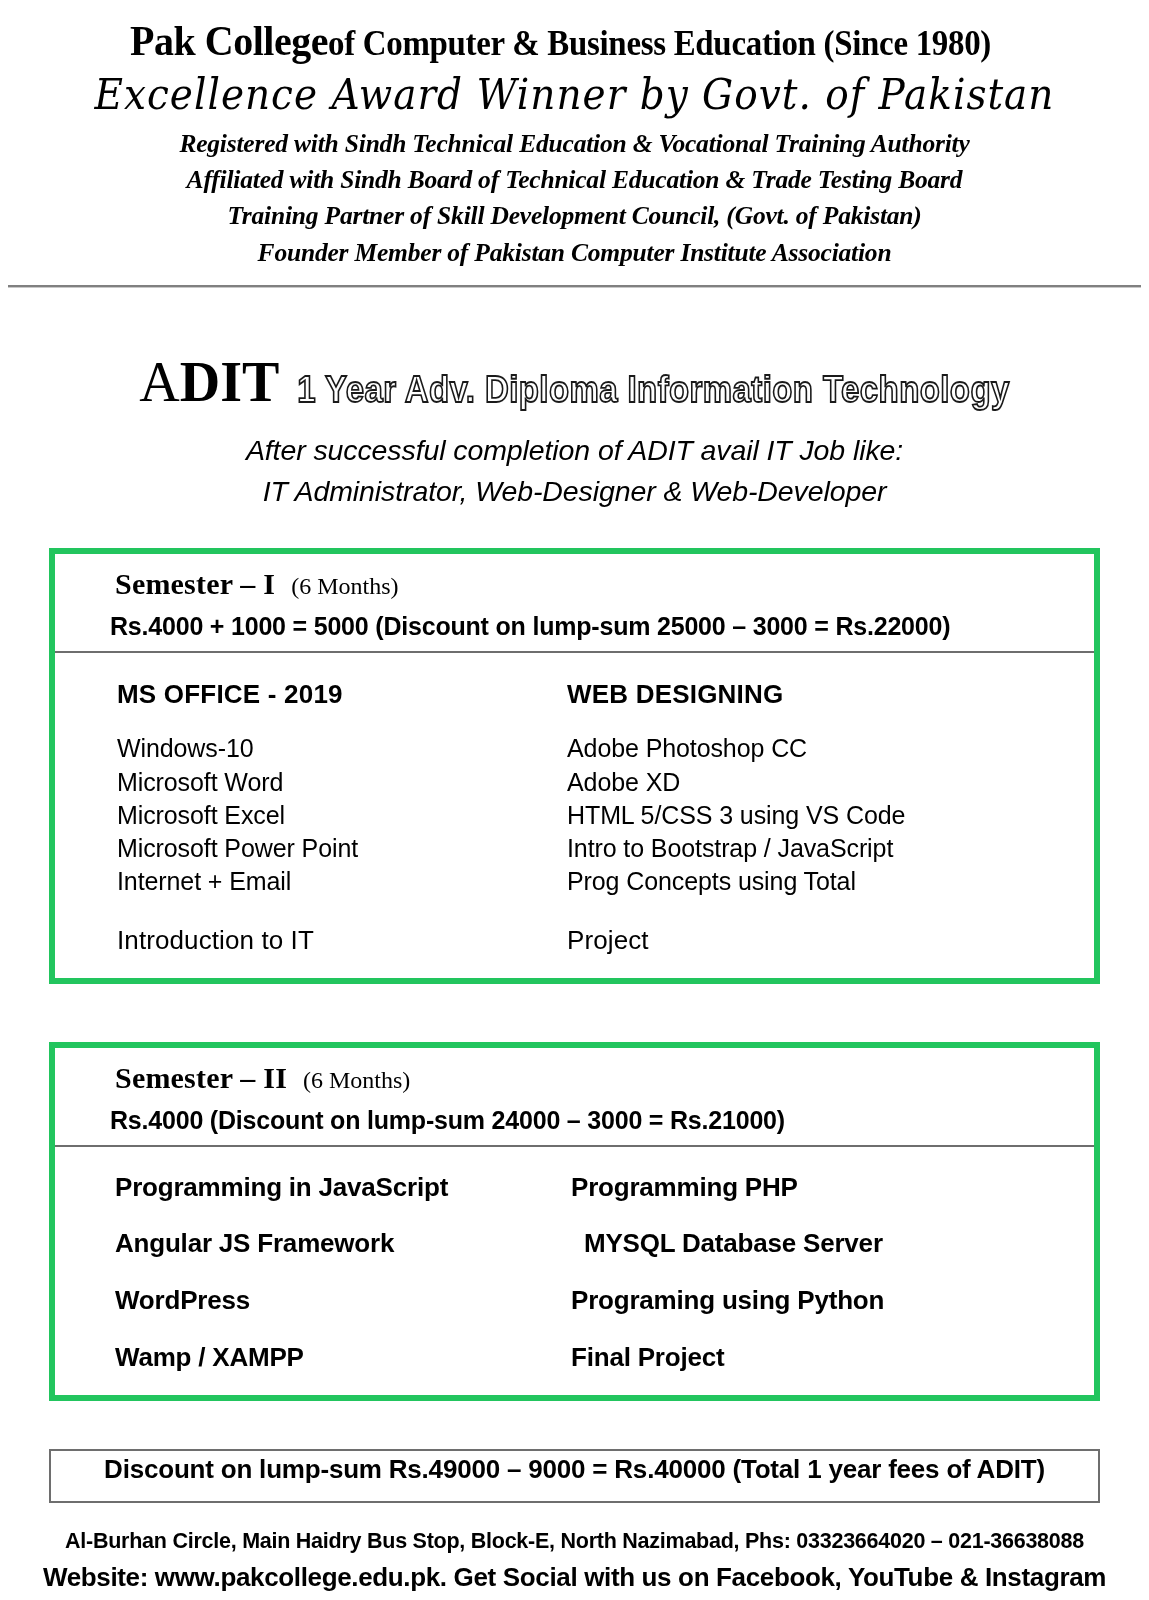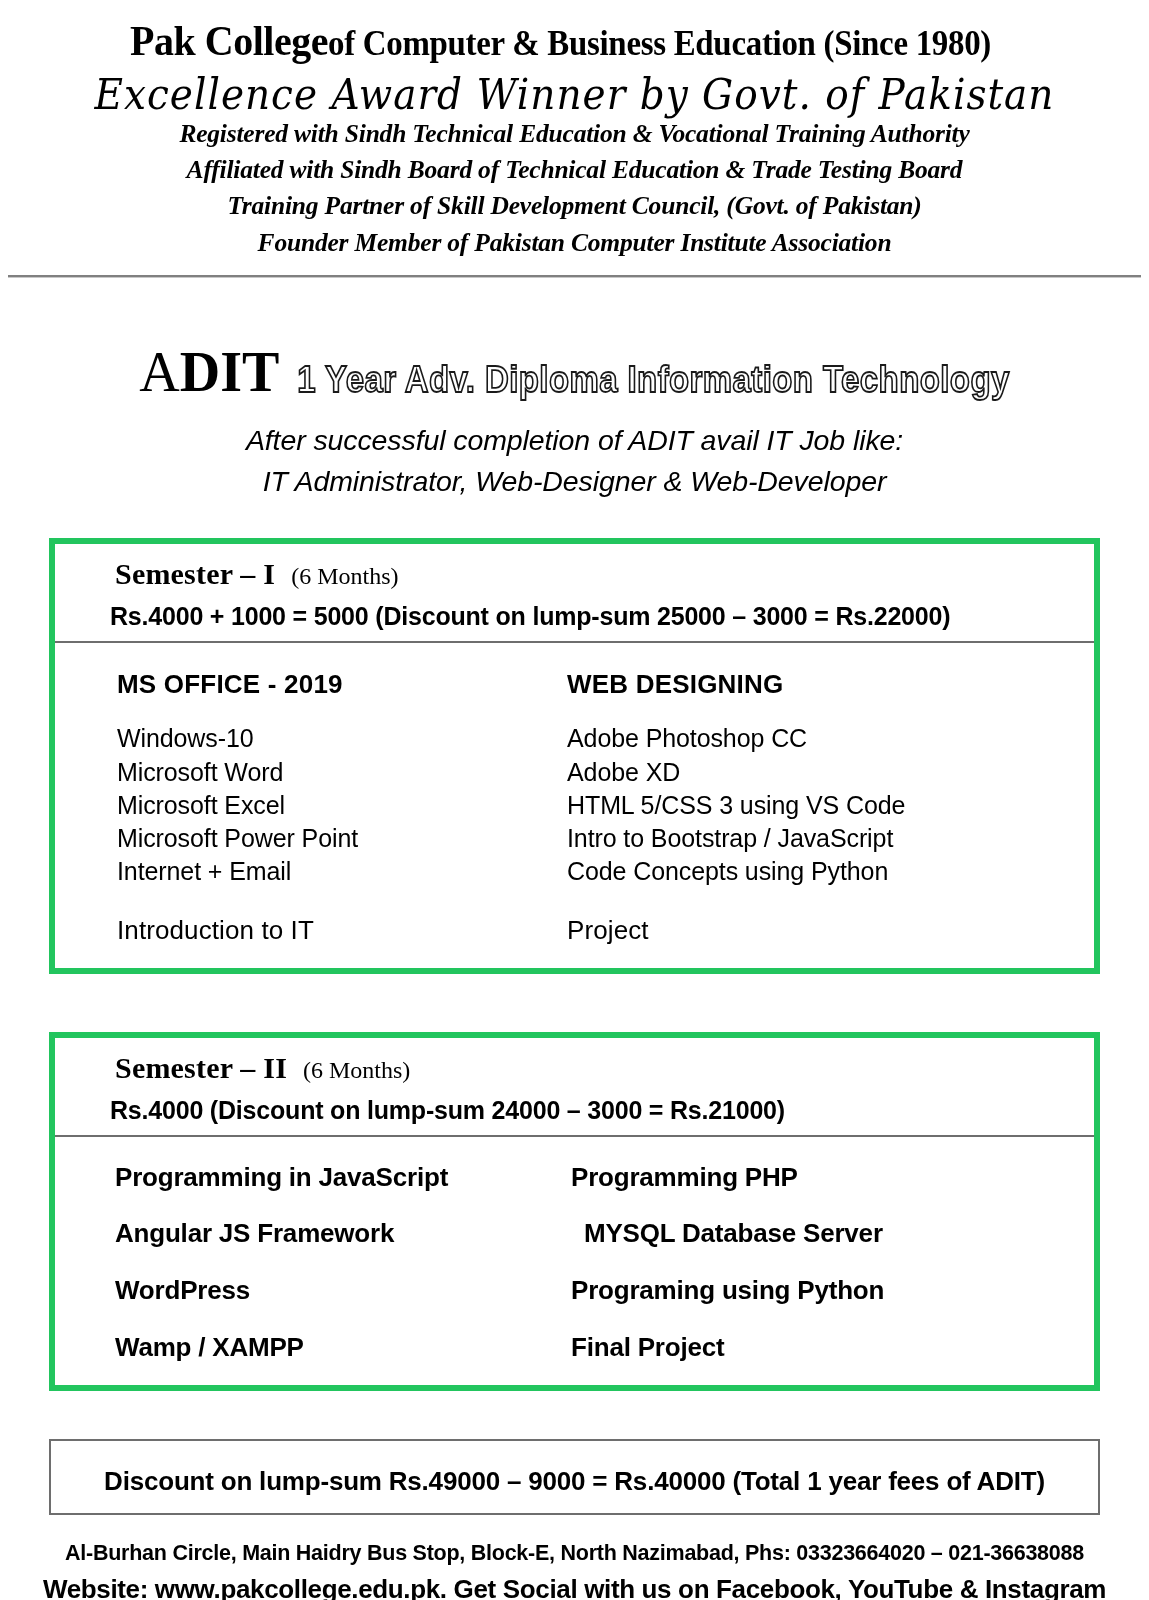--- a/index.html
+++ b/index.html
@@ -58,20 +58,21 @@
     margin-top: 10px;
     line-height: 1.1;
     transform: scaleY(1.12);
   }
   .affil {
     font-family: "Liberation Serif", "DejaVu Serif", serif;
     font-weight: bold;
     font-style: italic;
     font-size: 25.5px;
     line-height: 1.42;
+    margin-top: 10px;
     letter-spacing: -0.2px;
   }
   .affil div { white-space: nowrap; }
   .head-rule {
     margin: 14px 8px 0 8px;
     border-top: 2px solid #808080;
     border-bottom: 1px solid #c8c8c8;
     height: 0;
   }
 
@@ -195,21 +196,21 @@
   .s2-indent { padding-left: 13px; }
 
   .gap-sm { height: 58px; }
 
   
   .discount-box {
     margin: 0 49px;
     border: 2px solid #6e6e6e;
     background: #fff;
     text-align: center;
-    padding: 25px 0 16px 0;
+    padding: 3px 0 16px 0;
     box-sizing: border-box;
   }
   .discount-text {
     font-family: "Liberation Sans", sans-serif;
     font-weight: bold;
     font-size: 26px;
     letter-spacing: -0.2px;
     white-space: nowrap;
   }
 
@@ -290,21 +291,21 @@
         <div class="col-item">Internet + Email</div>
         <div class="col-foot">Introduction to IT</div>
       </div>
 
       <div class="col-b">
         <div class="col-head">WEB DESIGNING</div>
         <div class="col-item">Adobe Photoshop CC</div>
         <div class="col-item">Adobe XD</div>
         <div class="col-item">HTML 5/CSS 3 using VS Code</div>
         <div class="col-item">Intro to Bootstrap / JavaScript</div>
-        <div class="col-item">Code Concepts using Python</div>
+        <div class="col-item">Prog Concepts using Total</div>
         <div class="col-foot">Project</div>
       </div>
     </div>
   </div>
 
   <div class="gap-sm"></div>
 
   <div class="sem-box">
     <div class="sem-head">
       <div class="sem-title">

